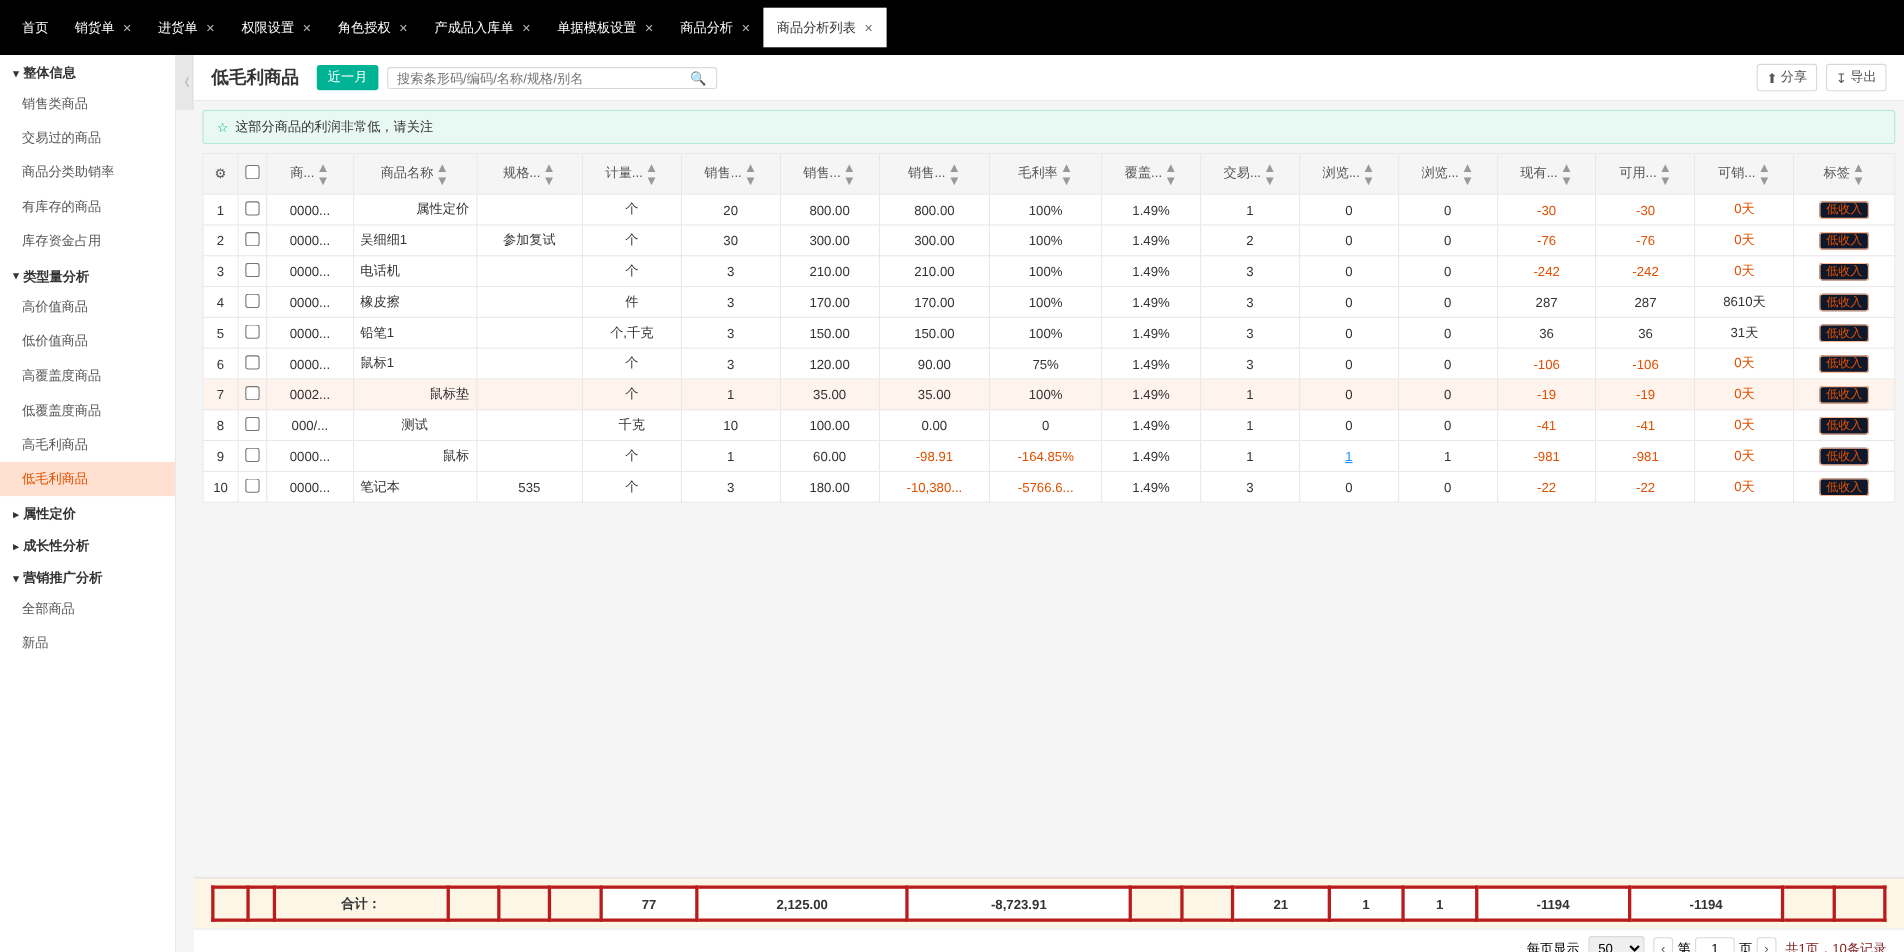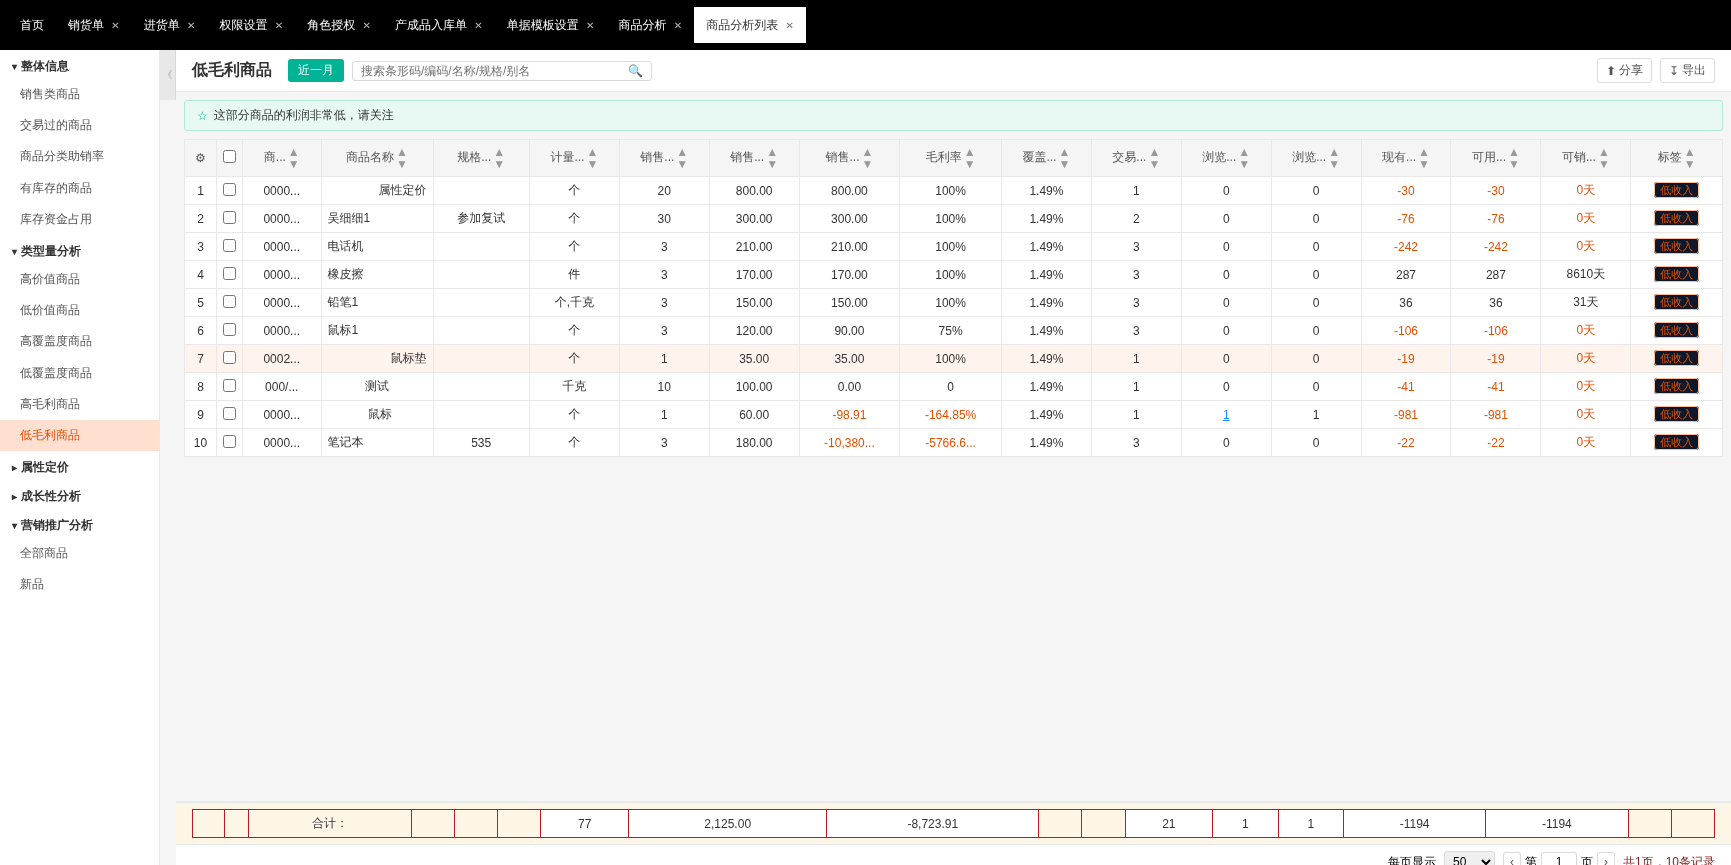--- a/index.html
+++ b/index.html
@@ -279,22 +279,22 @@
 
     
     .footer-totals-table {
       width: 100%;
       background: #fdf5e6;
       border-collapse: collapse;
     }
     .footer-totals-table td {
       padding: 5px 6px;
       text-align: center;
-      border: 1px solid #b91c1c;
-      font-weight: normal;
+      border: 3px solid #b91c1c;
+      font-weight: bold;
       color: #333;
       white-space: nowrap;
       font-size: 12px;
     }
   </style>
 </head>
 <body>
 
 <nav class="top-nav">
   <div class="nav-item">首页</div>
@@ -634,21 +634,21 @@
     <td>0</td>
     <td class="red">-41</td>
     <td class="red">-41</td>
     <td class="red">0天</td>
     <td><span class="tag-badge">低收入</span></td>
   </tr>
             <tr>
     <td>9</td>
     <td><input type="checkbox" style=""></td>
     <td>0000...</td>
-    <td style="text-align:center;padding-left:12px;">鼠标</td>
+    <td style="text-align:right;padding-left:12px;">鼠标</td>
     <td></td>
     <td>个</td>
     <td>1</td>
     <td>60.00</td>
     <td class="red">-98.91</td>
     <td class="red">-164.85%</td>
     <td>1.49%</td>
     <td>1</td>
     <td class="link">1</td>
     <td>1</td>

